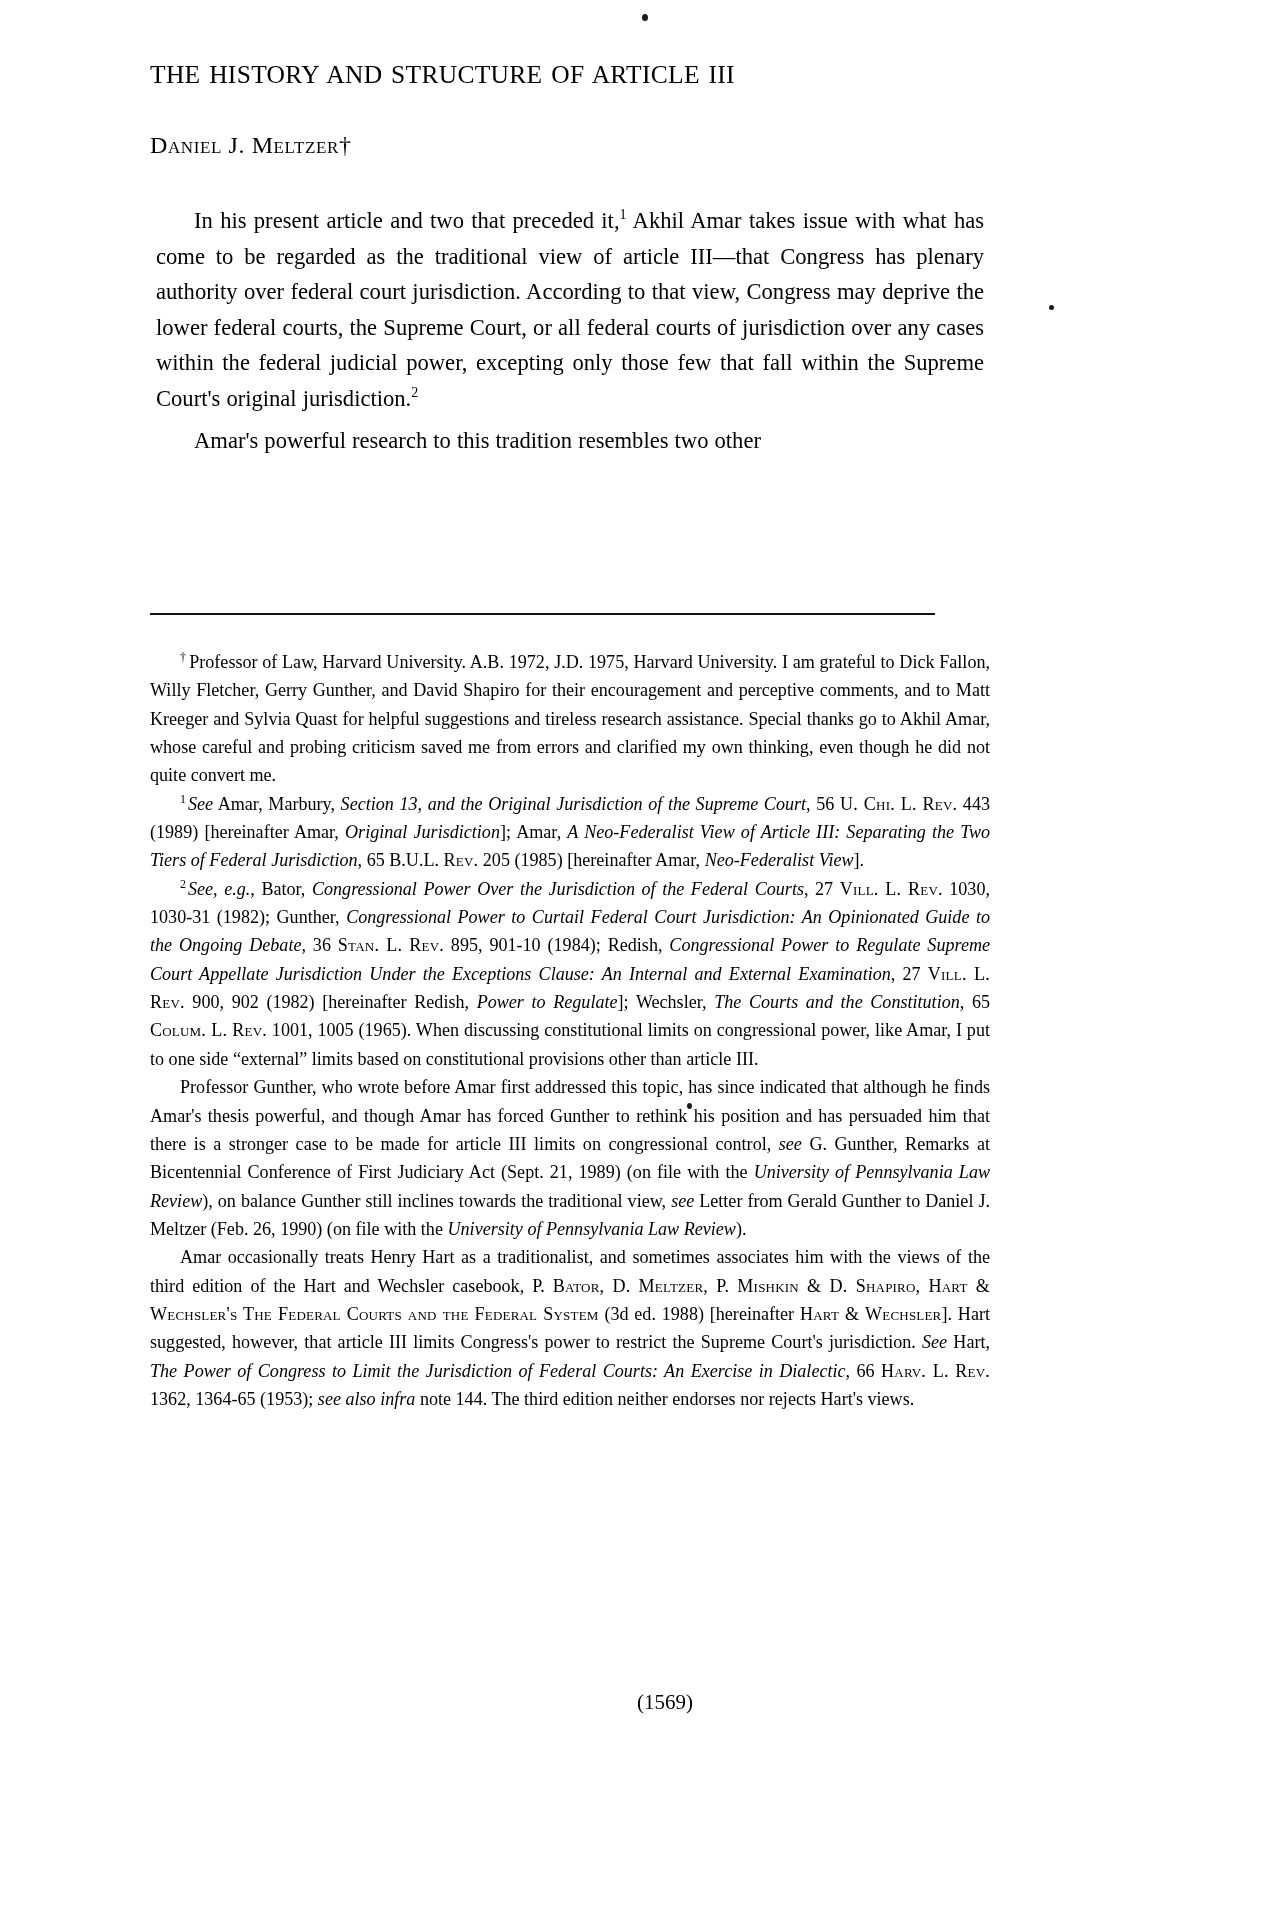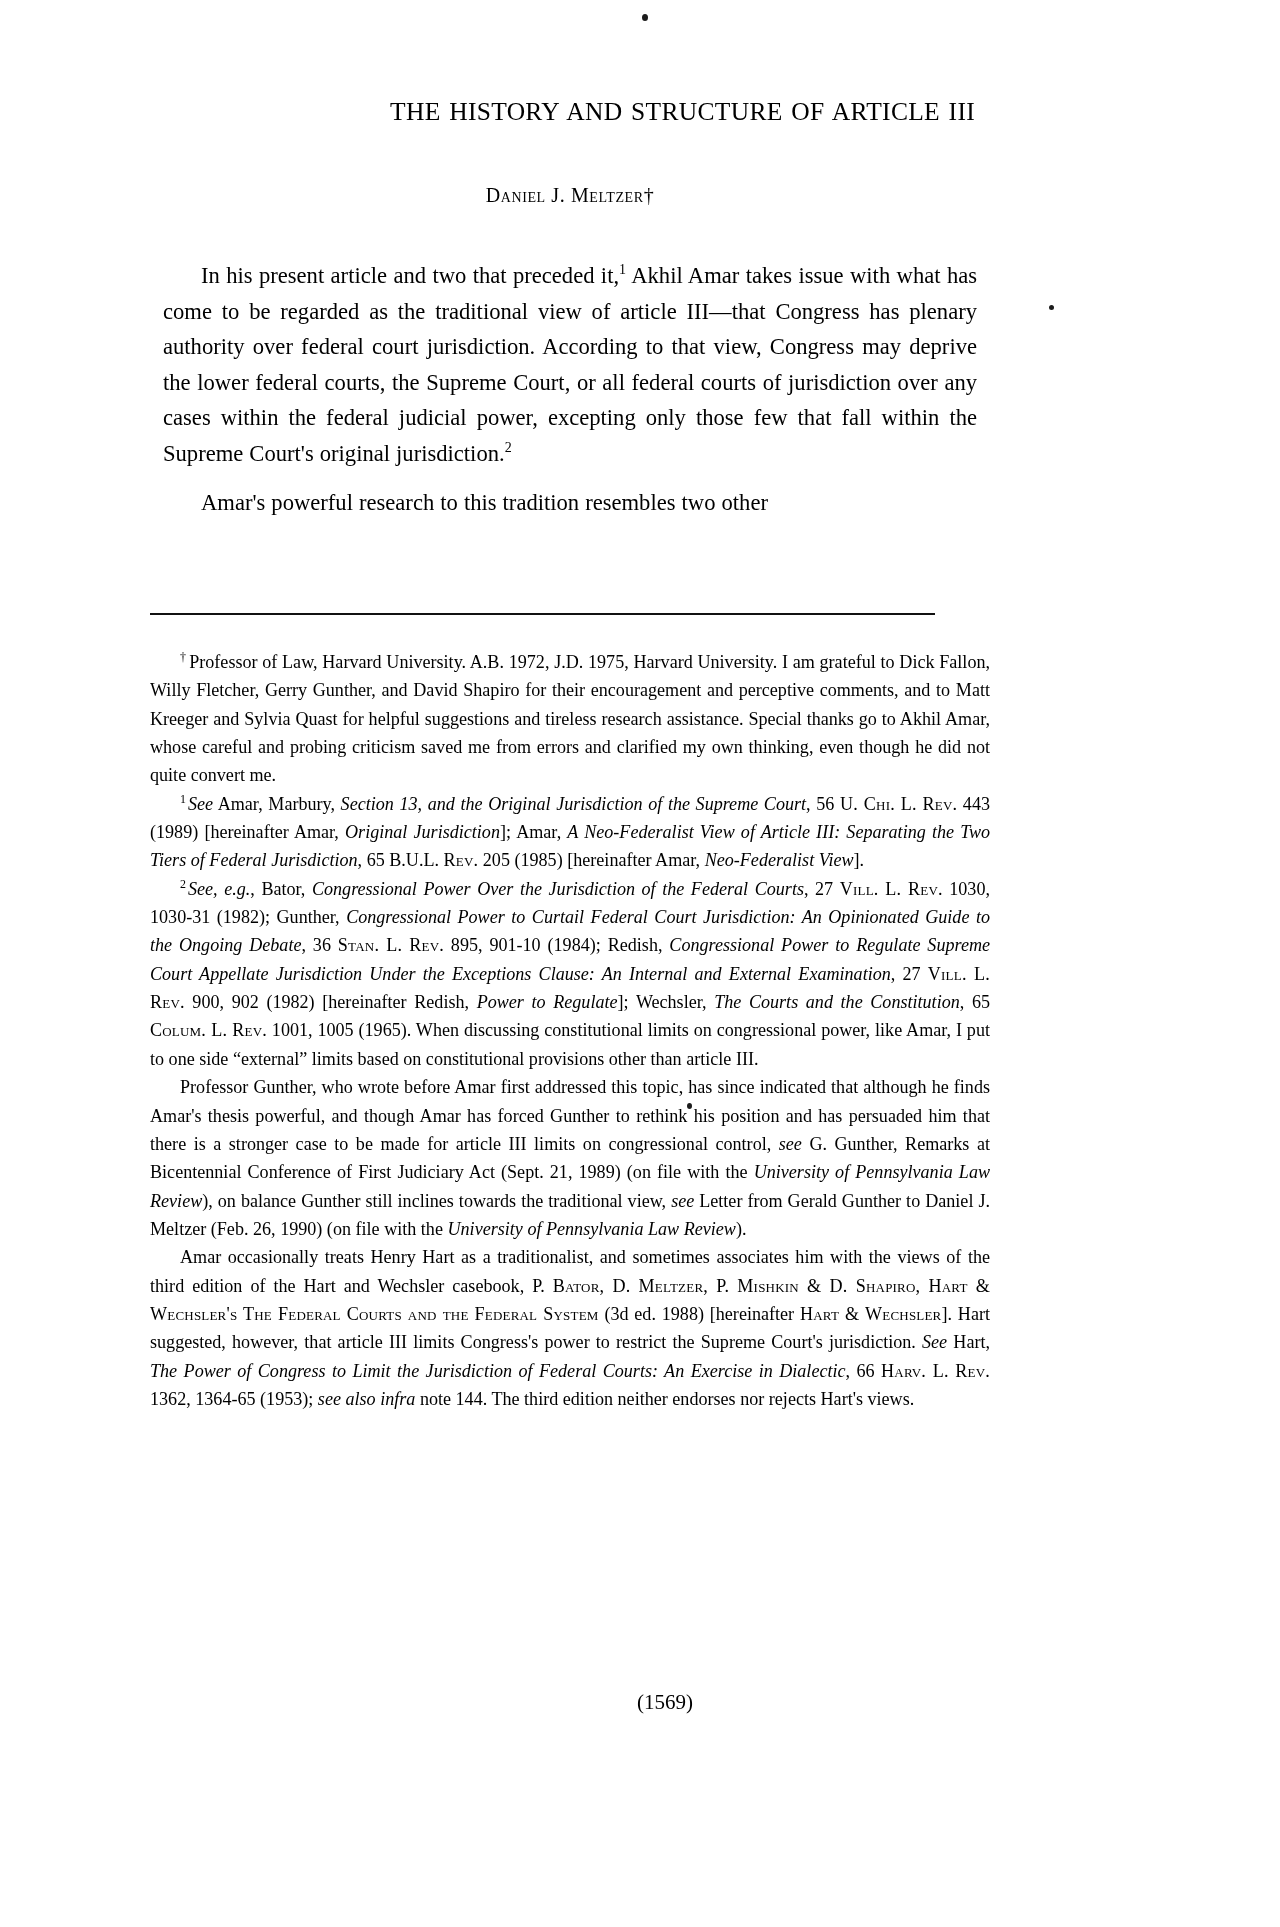--- a/index.html
+++ b/index.html
@@ -32,49 +32,48 @@
   
   .speck {
     position: absolute;
     background: #1c1c1c;
     border-radius: 50%;
     pointer-events: none;
   }
 
   
   .article-title {
-    text-align: right;
+    text-align: left;
     font-size: 25.5px;
     letter-spacing: 0.3px;
-    margin: 15px;
-    padding-top: 82px;
+    margin: 0;
+    padding-top: 60px;
     font-weight: normal;
     word-spacing: 2px;
   }
   .byline {
-    text-align: center;
-    font-size: 20px;
+    font-size: 24px;
     margin: 0;
     padding-top: 42px;
     font-variant: small-caps;
     letter-spacing: 0.6px;
     font-weight: normal;
   }
 
   
   .body-text {
     font-size: 22.6px;
     line-height: 35.6px;
     text-align: justify;
     margin: 0;
     padding-top: 38px;
     word-spacing: 0.4px;
   }
   .body-text p {
-    margin: 13px;
+    margin: 6px;
     text-indent: 38px;
   }
   sup {
     font-size: 0.62em;
     vertical-align: super;
     line-height: 0;
   }
 
   
   .fn-rule {

